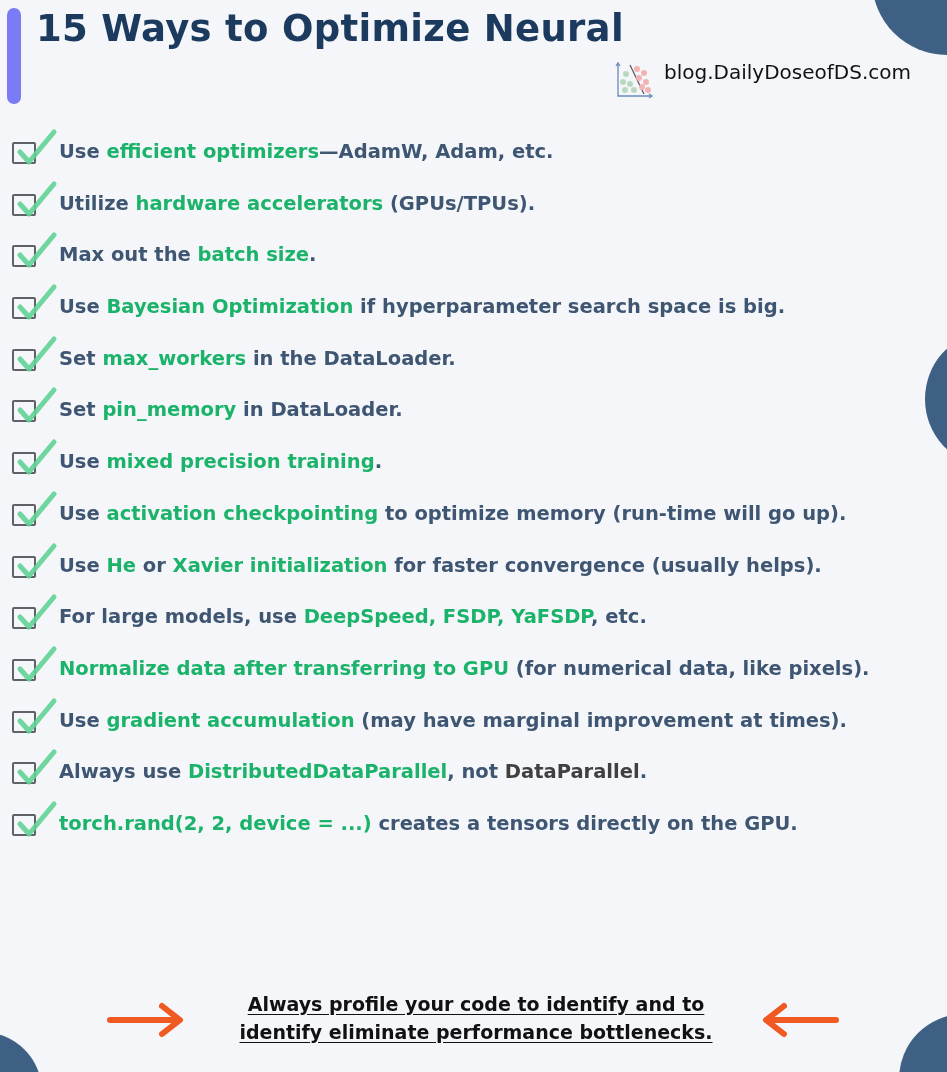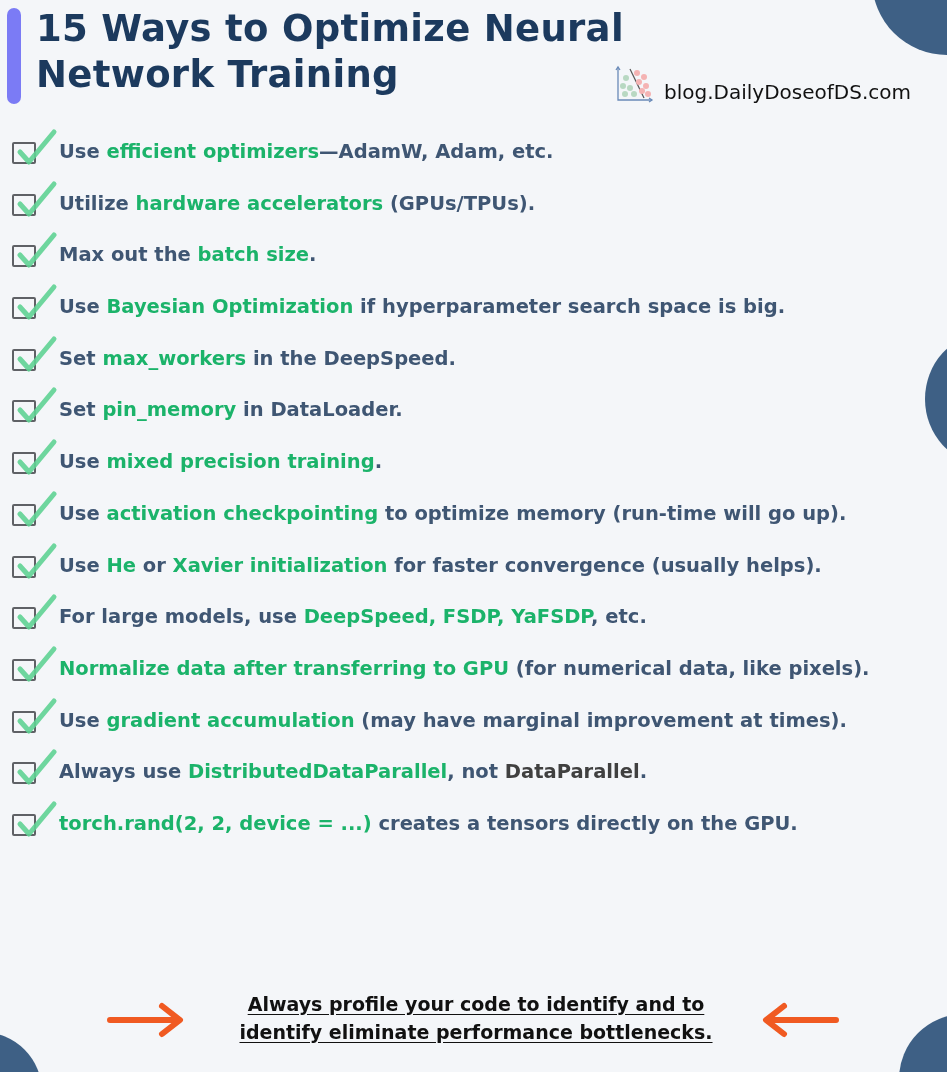--- a/index.html
+++ b/index.html
@@ -20,21 +20,21 @@
     position: absolute; left: 7px; top: 8px; width: 14px; height: 96px;
     border-radius: 7px; background: #7b7bf5;
   }
   .title {
     position: absolute; left: 36px; top: 6px;
     font-size: 37px; line-height: 46px; font-weight: bold;
     color: #1c3a5e; letter-spacing: 0.3px;
   }
   .brand {
     position: absolute; left: 614px; top: 60px; height: 44px;
-    display: flex; align-items: flex-end; gap: 10px;
+    display: flex; align-items: flex-start; gap: 10px;
   }
   .brand-logo { width: 40px; height: 40px; }
   .brand-text { font-size: 20px; color: #111; font-weight: normal; }
 
   .items { position: absolute; left: 0; top: 128px; width: 947px; }
   .item {
     position: relative; height: 51.7px;
     display: flex; align-items: center;
   }
   .checkbox {
@@ -73,21 +73,20 @@
 <body>
 
 <div class="deco-circle c-top-right"></div>
 <div class="deco-circle c-mid-right"></div>
 <div class="deco-circle c-bot-left"></div>
 <div class="deco-circle c-bot-right"></div>
 
 <div class="title-bar"></div>
 <h1 class="title">
   <span>15 Ways to Optimize Neural</span><br>
-  <span>Network Training</span>
 </h1>
 
 <div class="brand">
   <svg class="brand-logo" viewBox="0 0 40 40">
     <path d="M4 3 L4 36 L38 36" stroke="#6a8ab8" stroke-width="1.3" fill="none"></path>
     <path d="M2 6 L4 3 L6 6" stroke="#6a8ab8" stroke-width="1.3" fill="none"></path>
     <path d="M35 34 L38 36 L35 38" stroke="#6a8ab8" stroke-width="1.3" fill="none"></path>
     <line x1="16" y1="5" x2="30" y2="34" stroke="#555" stroke-width="1.2"></line>
     <circle cx="12" cy="14" r="3" fill="#b8d8c2"></circle>
     <circle cx="9" cy="22" r="3" fill="#b8d8c2"></circle>
@@ -131,21 +130,21 @@
       <svg class="checkmark" viewBox="0 0 44 40">
         <path d="M6 24 L15 34 L40 4" stroke="#5fd394" stroke-width="5" stroke-linecap="round" stroke-linejoin="round" fill="none" opacity="0.9"></path>
       </svg>
       <span class="item-text"><span>Use </span><span class="hl-green">Bayesian Optimization</span><span> if hyperparameter search space is big.</span></span>
     </div>
     <div class="item">
       <span class="checkbox"></span>
       <svg class="checkmark" viewBox="0 0 44 40">
         <path d="M6 24 L15 34 L40 4" stroke="#5fd394" stroke-width="5" stroke-linecap="round" stroke-linejoin="round" fill="none" opacity="0.9"></path>
       </svg>
-      <span class="item-text"><span>Set </span><span class="hl-green">max_workers</span><span> in the DeepSpeed.</span></span>
+      <span class="item-text"><span>Set </span><span class="hl-green">max_workers</span><span> in the DataLoader.</span></span>
     </div>
     <div class="item">
       <span class="checkbox"></span>
       <svg class="checkmark" viewBox="0 0 44 40">
         <path d="M6 24 L15 34 L40 4" stroke="#5fd394" stroke-width="5" stroke-linecap="round" stroke-linejoin="round" fill="none" opacity="0.9"></path>
       </svg>
       <span class="item-text"><span>Set </span><span class="hl-green">pin_memory</span><span> in DataLoader.</span></span>
     </div>
     <div class="item">
       <span class="checkbox"></span>

